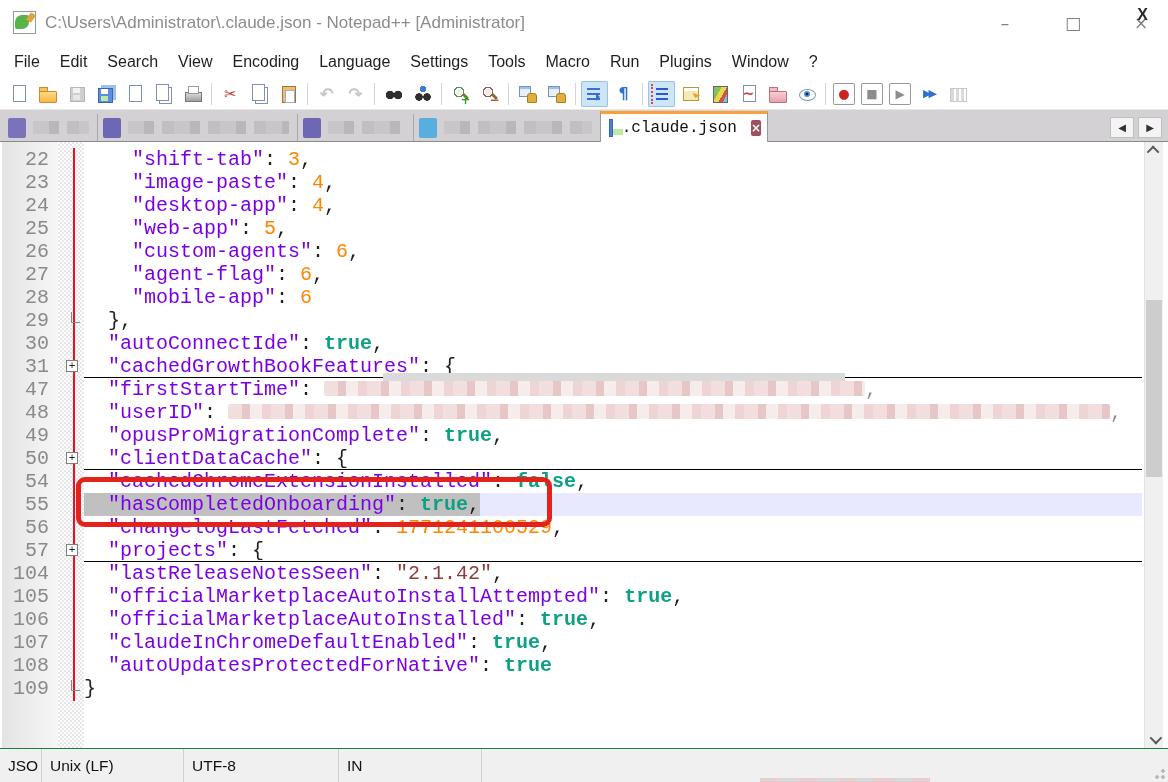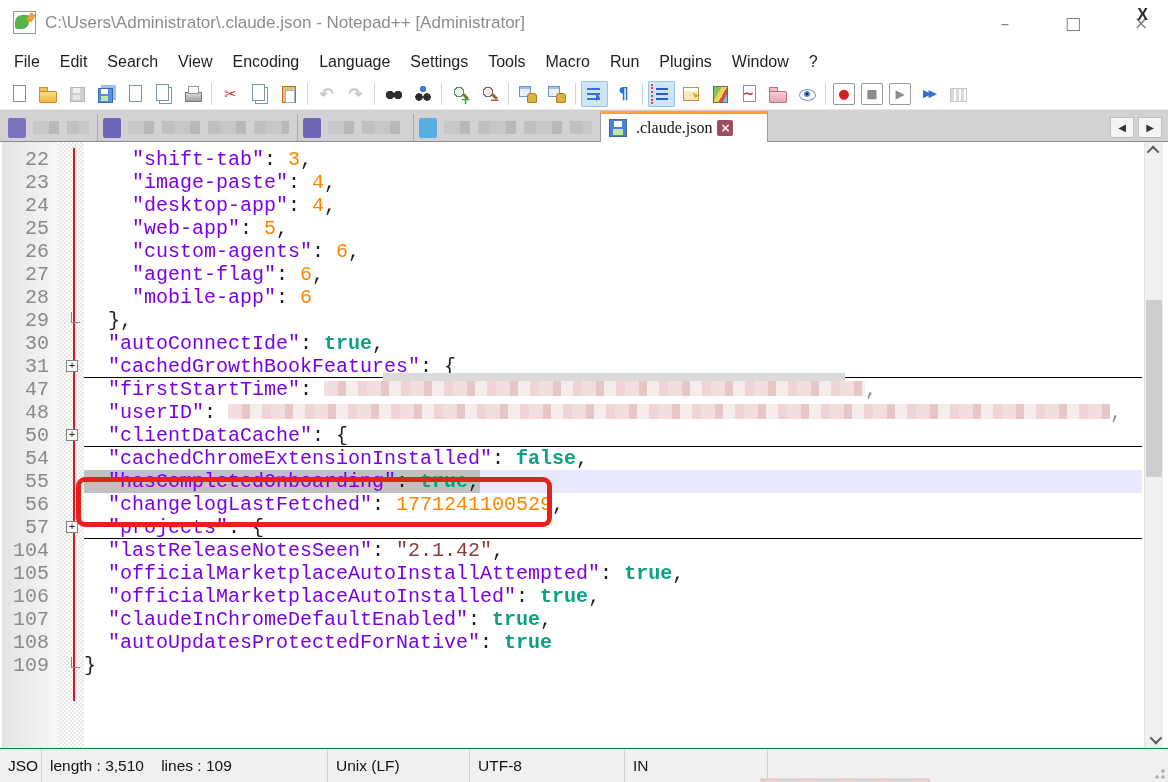--- a/index.html
+++ b/index.html
@@ -76,21 +76,21 @@
   
   .tabbar{position:absolute;left:0;top:110px;width:100%;height:32px;background:#d4d1d4;border-bottom:1px solid #8a8a8a;box-sizing:border-box;}
   .tab-blur{position:absolute;top:4px;height:27px;border-right:1px solid #aaa7aa;display:flex;align-items:center;}
   .tab-blur .ticon{width:18px;height:20px;margin-left:6px;border-radius:2px;image-rendering:pixelated;opacity:.85;}
   .tab-blur .tblur{height:13px;margin:0 8px 0 7px;flex:1;border-radius:1px;
       background:repeating-linear-gradient(90deg,#c9c6c9 0 16px,#bab7ba 16px 26px,#d4d1d4 26px 34px,#c2bfc2 34px 46px);}
   .tab-active{position:absolute;top:1px;height:31px;background:#fff;border:1px solid #9a9a9a;border-bottom:none;border-top:3px solid #f9a13a;box-sizing:border-box;display:flex;align-items:center;z-index:2;}
   .tab-active .floppy{position:relative;width:16px;height:16px;margin-left:8px;background:#4f7fd4;border:1px solid #3c66ad;}
   .tab-active .floppy::before{content:"";position:absolute;left:4px;top:1px;width:8px;height:6px;background:#fff;}
   .tab-active .floppy::after{content:"";position:absolute;left:3px;bottom:1px;width:10px;height:6px;background:#bfe8a0;}
-  .tab-label{font-family:Liberation Serif, serif;font-size:16px;color:#111;margin:0 5px 0 9px;white-space:pre;}
+  .tab-label{font-family:Liberation Mono, monospace;font-size:16px;color:#111;margin:0 14px 0 9px;white-space:pre;}
   .tab-close{width:16px;height:16px;margin-right:6px;background:#9c4f5c;border-radius:2px;color:#fff;font:bold 12px/16px "DejaVu Sans",sans-serif;text-align:center;}
   .tab-scroll{position:absolute;right:6px;top:7px;display:flex;gap:4px;}
   .tab-scroll .tsb{width:22px;height:19px;background:#f4f4f4;border:1px solid #c0c0c0;color:#333;font-size:10px;line-height:19px;text-align:center;}
 
   
   .editor{position:absolute;left:0;top:142px;width:100%;height:606px;background:#fff;}
   .numstrip{position:absolute;left:2px;top:0;width:56px;height:100%;background:linear-gradient(90deg,#e4e4e4,#f6f6f6);}
   .foldstrip{position:absolute;left:58px;top:0;width:26px;height:100%;background-color:#fdfdfd;
       background-image:linear-gradient(45deg,#e7e7e7 25%,transparent 25%,transparent 75%,#e7e7e7 75%),linear-gradient(45deg,#e7e7e7 25%,transparent 25%,transparent 75%,#e7e7e7 75%);
       background-size:4px 4px;background-position:0 0,2px 2px;}
@@ -353,20 +353,25 @@
         <div class="row">
           <div class="numcell">47</div>
           <div class="foldcell"></div>
           <div class="codecell"><span class="tp">  </span><span class="tk">"firstStartTime"</span><span class="tp">: </span><span class="redact" style="width: 541px;"></span><span class="tg">,</span></div>
         </div>
         <div class="row">
           <div class="numcell">48</div>
           <div class="foldcell"></div>
           <div class="codecell"><span class="tp">  </span><span class="tk">"userID"</span><span class="tp">: </span><span class="redact" style="width: 882px;"></span><span class="tg">,</span></div>
         </div>
+        <div class="row">
+          <div class="numcell">49</div>
+          <div class="foldcell"></div>
+          <div class="codecell"><span class="tp">  </span><span class="tk">"opusProMigrationComplete"</span><span class="tp">: </span><span class="tb">true</span><span class="tp">,</span></div>
+        </div>
         <div class="row ul">
           <div class="numcell">50</div>
           <div class="foldcell">
             <div class="fbox">+</div>
           </div>
           <div class="codecell"><span class="tp">  </span><span class="tk">"clientDataCache"</span><span class="tp">: {</span></div>
         </div>
         <div class="row">
           <div class="numcell">54</div>
           <div class="foldcell"></div>
@@ -430,21 +435,20 @@
         </div>
       <div class="vthumb"></div>
       <div class="varrow down">
           <span class="chev d"></span>
         </div>
     </div>
   </div>
 
   <div class="statusbar" id="statusbar">
       <div class="spanel" style="width: 42px;">JSO</div>
-      <div class="spanel" style="width: 286px;">length : 3,510    lines : 109</div>
       <div class="spanel" style="width: 142px;">Unix (LF)</div>
       <div class="spanel" style="width: 155px;">UTF-8</div>
       <div class="spanel" style="width: 143px;">IN</div>
     </div>
   <div class="grip"></div>
   <div class="bottom-artifact"></div>
 
 </div>
 
 </body></html>

